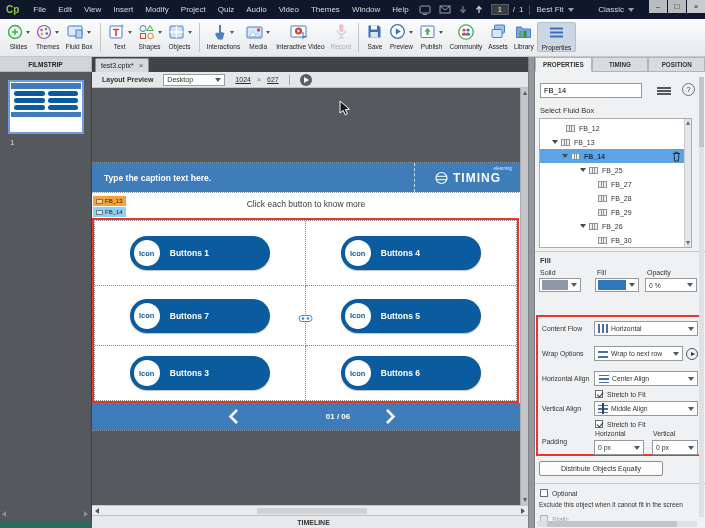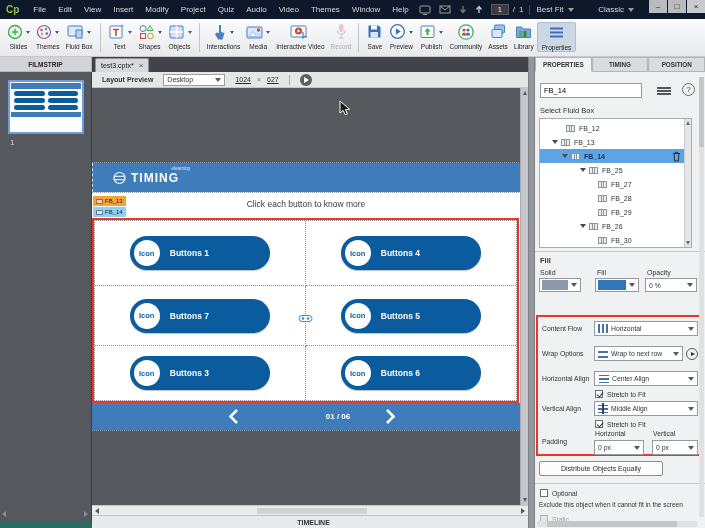--- a/index.html
+++ b/index.html
@@ -439,20 +439,21 @@
 </div>
 
 <div class="canvas">
 
   <svg class="cursor" width="12" height="16">
       <path d="M1 1 L1 13 L4.2 10.4 L6.2 14.8 L8.4 13.8 L6.4 9.6 L10.5 9.2 Z" fill="#1a1a1a" stroke="#fff" stroke-width="1"></path>
     </svg>
 
   <div class="slide">
     <div class="capbar">
+      <span class="cap">Type the caption text here.</span>
       <div class="logo-zone">
         <svg width="15" height="14">
             <circle cx="7.5" cy="7" r="5.5" fill="none" stroke="#fff" stroke-width="1.2"></circle>
             <path d="M2.5 5.3h10M2.5 8.7h10" stroke="#fff" stroke-width="1"></path>
           </svg>
         <span class="brand">TIMING</span>
         <span class="brand-sup">elearning</span>
       </div>
     </div>
 

